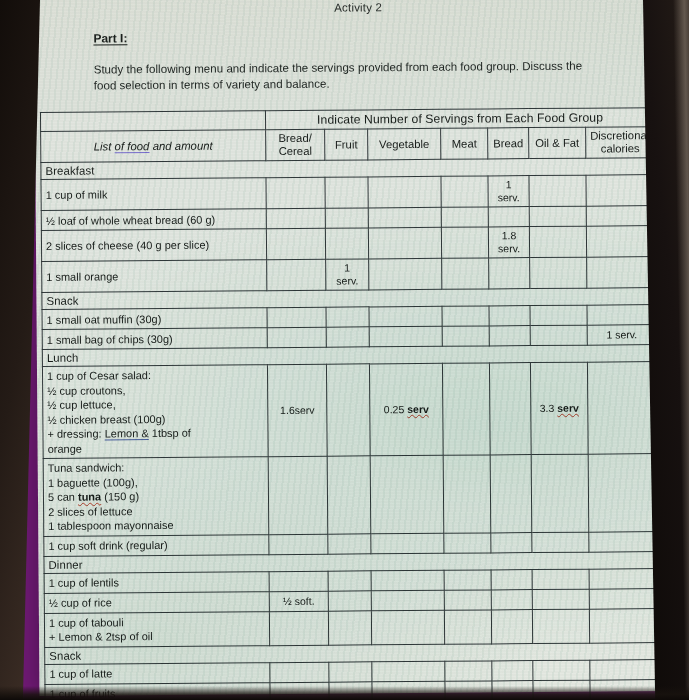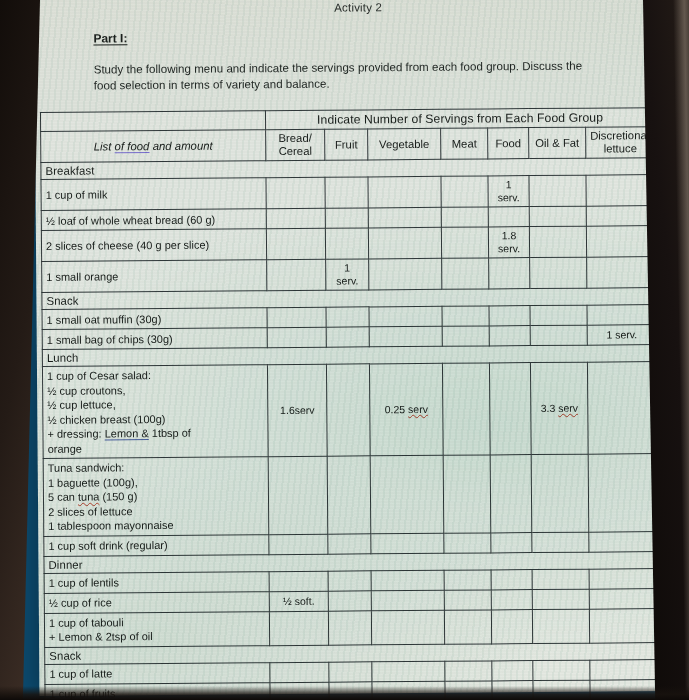--- a/index.html
+++ b/index.html
@@ -12,21 +12,21 @@
     height: 700px;
     overflow: hidden;
     font-family: "Liberation Sans", sans-serif;
     position: relative;
   }
 
   
   #photo {
     position: absolute;
     inset: 0;
-    background: #0c4a6e;
+    background: #701a75;
     overflow: hidden;
   }
   .bezel-left {
     position: absolute;
     left: 0; top: 0;
     width: 40px; height: 700px;
     background: linear-gradient(100deg, #120d0a 0%, #241b16 55%, #3a2c24 100%);
     transform: skewX(-1.4deg);
     transform-origin: top left;
     z-index: 6;
@@ -198,20 +198,21 @@
   }
   .link {
     text-decoration: underline;
     text-decoration-color: #4a5f9e;
     text-underline-offset: 2px;
   }
   .spell-red {
     text-decoration: underline wavy #b2402c;
     text-decoration-thickness: 1px;
     text-underline-offset: 1px;
+    font-weight: bold;
   }
 
   .section-row td {
     font-weight: 700;
     font-size: 11.4px;
     padding: 3px 0 3px 8px;
     letter-spacing: .1px;
   }
   .food-cell {
     padding-left: 7px;
@@ -261,25 +262,25 @@
           </tr>
           <tr>
             <td class="food-head"><span>List </span><span class="spell">of food</span><span> and amount</span></td>
             <td class="col-head">
               <span>Bread/</span><br>
               <span>Cereal</span>
             </td>
             <td class="col-head">Fruit</td>
             <td class="col-head">Vegetable</td>
             <td class="col-head">Meat</td>
-            <td class="col-head">Food</td>
+            <td class="col-head">Bread</td>
             <td class="col-head">Oil &amp; Fat</td>
             <td class="col-head">
               <span>Discretionary</span><br>
-              <span>lettuce</span>
+              <span>calories</span>
             </td>
           </tr>
         </thead>
 
         <tbody>
 
           <tr class="section-row">
             <td colspan="8">Breakfast</td>
           </tr>
 

